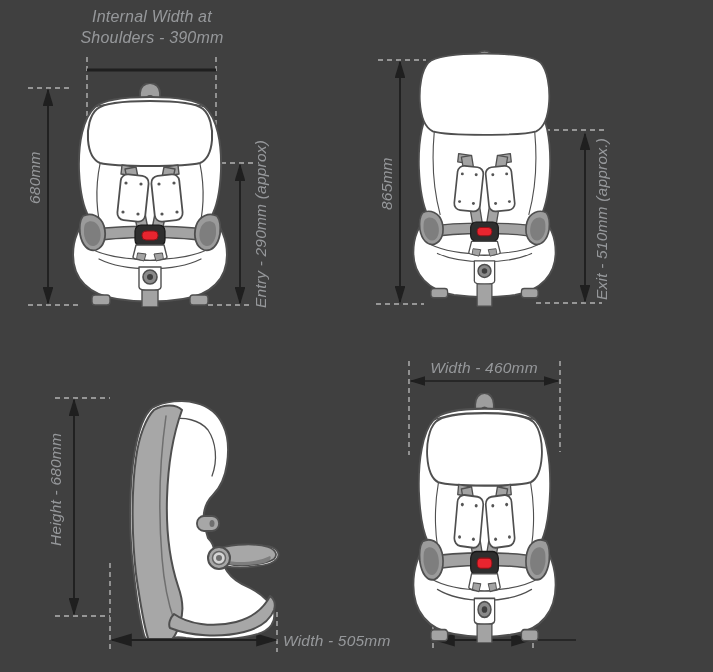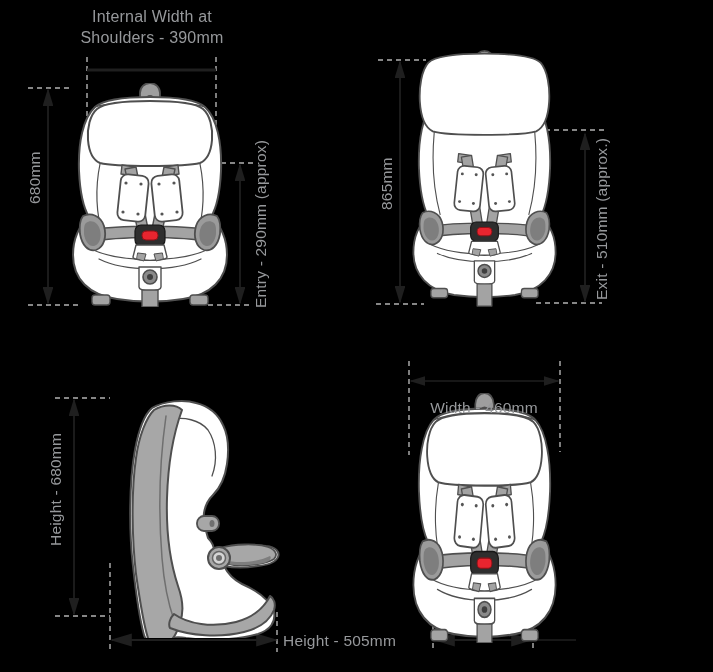--- a/index.html
+++ b/index.html
@@ -1,29 +1,29 @@
 <!DOCTYPE html>
 <html><head>
 <meta charset="utf-8">
 <style>
   html,body { margin:0; padding:0; background:#ffffff; }
   .canvas {
-    position:relative; width:713px; height:672px; background:#000000;
-    font-family:"Liberation Sans", sans-serif; overflow:hidden;
+    position:relative; width:713px; height:672px; background:#404040;
+    font-family:"Liberation Sans", sans-serif; overflow:hidden;font-style:italic;
   }
   .lbl {
     position:absolute; color:#96989b; font-size:15.5px; line-height:1.3;
     letter-spacing:0.2px; white-space:nowrap;
   }
   .pre { white-space:pre-line; text-align:center; font-size:16px; }
   .vlbl {
     writing-mode:vertical-rl; transform:rotate(180deg);
     text-align:center; white-space:nowrap;
   }
-  .ctr { text-align:center;margin-top:40px; }
+  .ctr { text-align:center; }
   svg.layer { position:absolute; left:0; top:0; }
   svg.seat { position:absolute; }
 </style>
 </head>
 <body>
 
 <div class="canvas">
 
   <svg class="layer" width="713" height="672" viewBox="0 0 713 672">
     <defs>
@@ -251,18 +251,18 @@
   <div class="lbl vlbl" style="left:25px; top:70px; width:18px; height:216px;">680mm</div>
 
   <div class="lbl vlbl" style="left:251px; top:142px; width:19px; height:166px;">Entry - 290mm (approx)</div>
 
   <div class="lbl vlbl" style="left:377px; top:63px; width:18px; height:242px;">865mm</div>
 
   <div class="lbl vlbl" style="left:592px; top:135px; width:19px; height:168px;">Exit - 510mm (approx.)</div>
 
   <div class="lbl vlbl" style="left:46px; top:380px; width:18px; height:218px;">Height - 680mm</div>
 
-  <div class="lbl" style="left:283px; top:631px;">Height - 505mm</div>
+  <div class="lbl" style="left:283px; top:631px;">Width - 505mm</div>
 
   <div class="lbl ctr" style="left:408px; top:358px; width:152px;">Width - 460mm</div>
 
 
 </div>
 
 </body></html>

